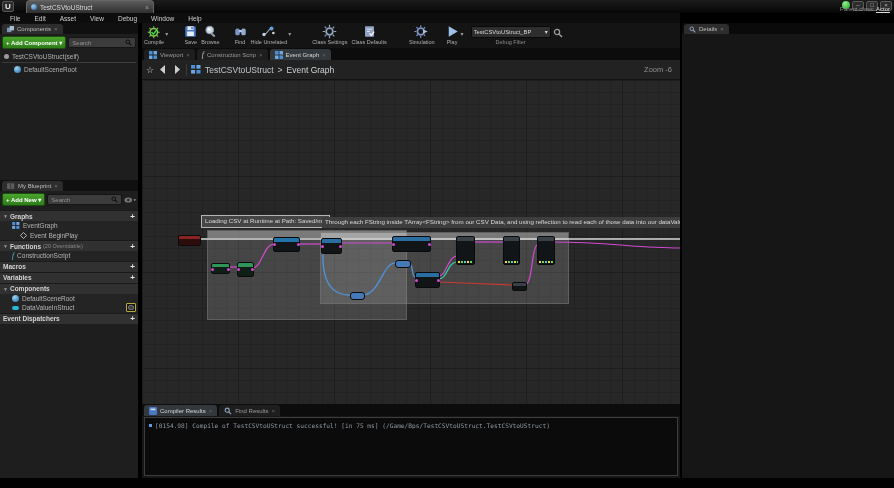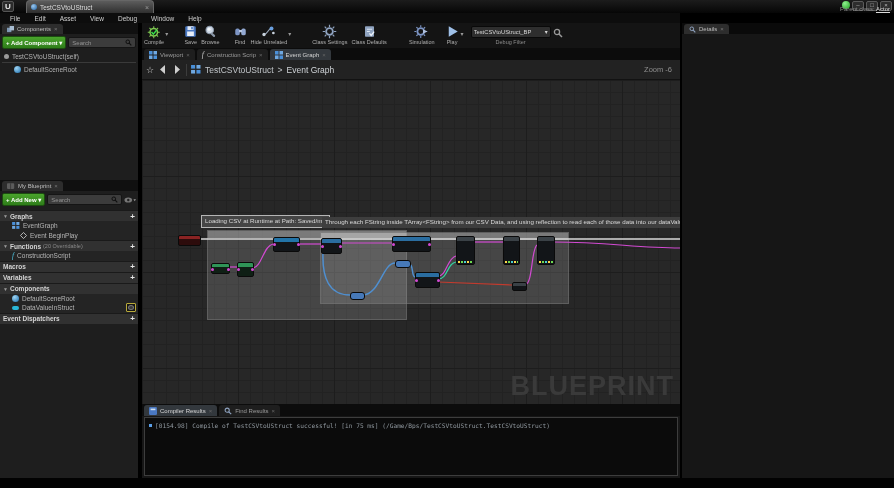--- a/index.html
+++ b/index.html
@@ -458,21 +458,20 @@
       </span>
     <span id="bc-text">
       <span>TestCSVtoUStruct</span>
       <span>&gt;</span>
       <span class="leaf">Event Graph</span>
     </span>
     <span id="zoom-label">Zoom -6</span>
   </div>
 
   <div id="canvas" class="abs">
-    <div id="watermark">BLUEPRINT</div>
   <div class="comment" style="left: 65px; top: 150px; width: 198px; height: 88px;">
         <div class="chead"></div>
       </div>
       <div class="comment" style="left: 178px; top: 152px; width: 247px; height: 70px;">
         <div class="chead"></div>
       </div>
       <svg id="wire-svg" width="538" height="324">
         <path d="M57 159 H538" stroke="#d9d9d9" stroke-width="1.3" fill="none"></path>
         <path d="M86 187 H95" stroke="#d24ad2" stroke-width="1.2" fill="none"></path>
         <path d="M110 188 C120 188 121 166 131 164" stroke="#d24ad2" stroke-width="1.2" fill="none"></path>

